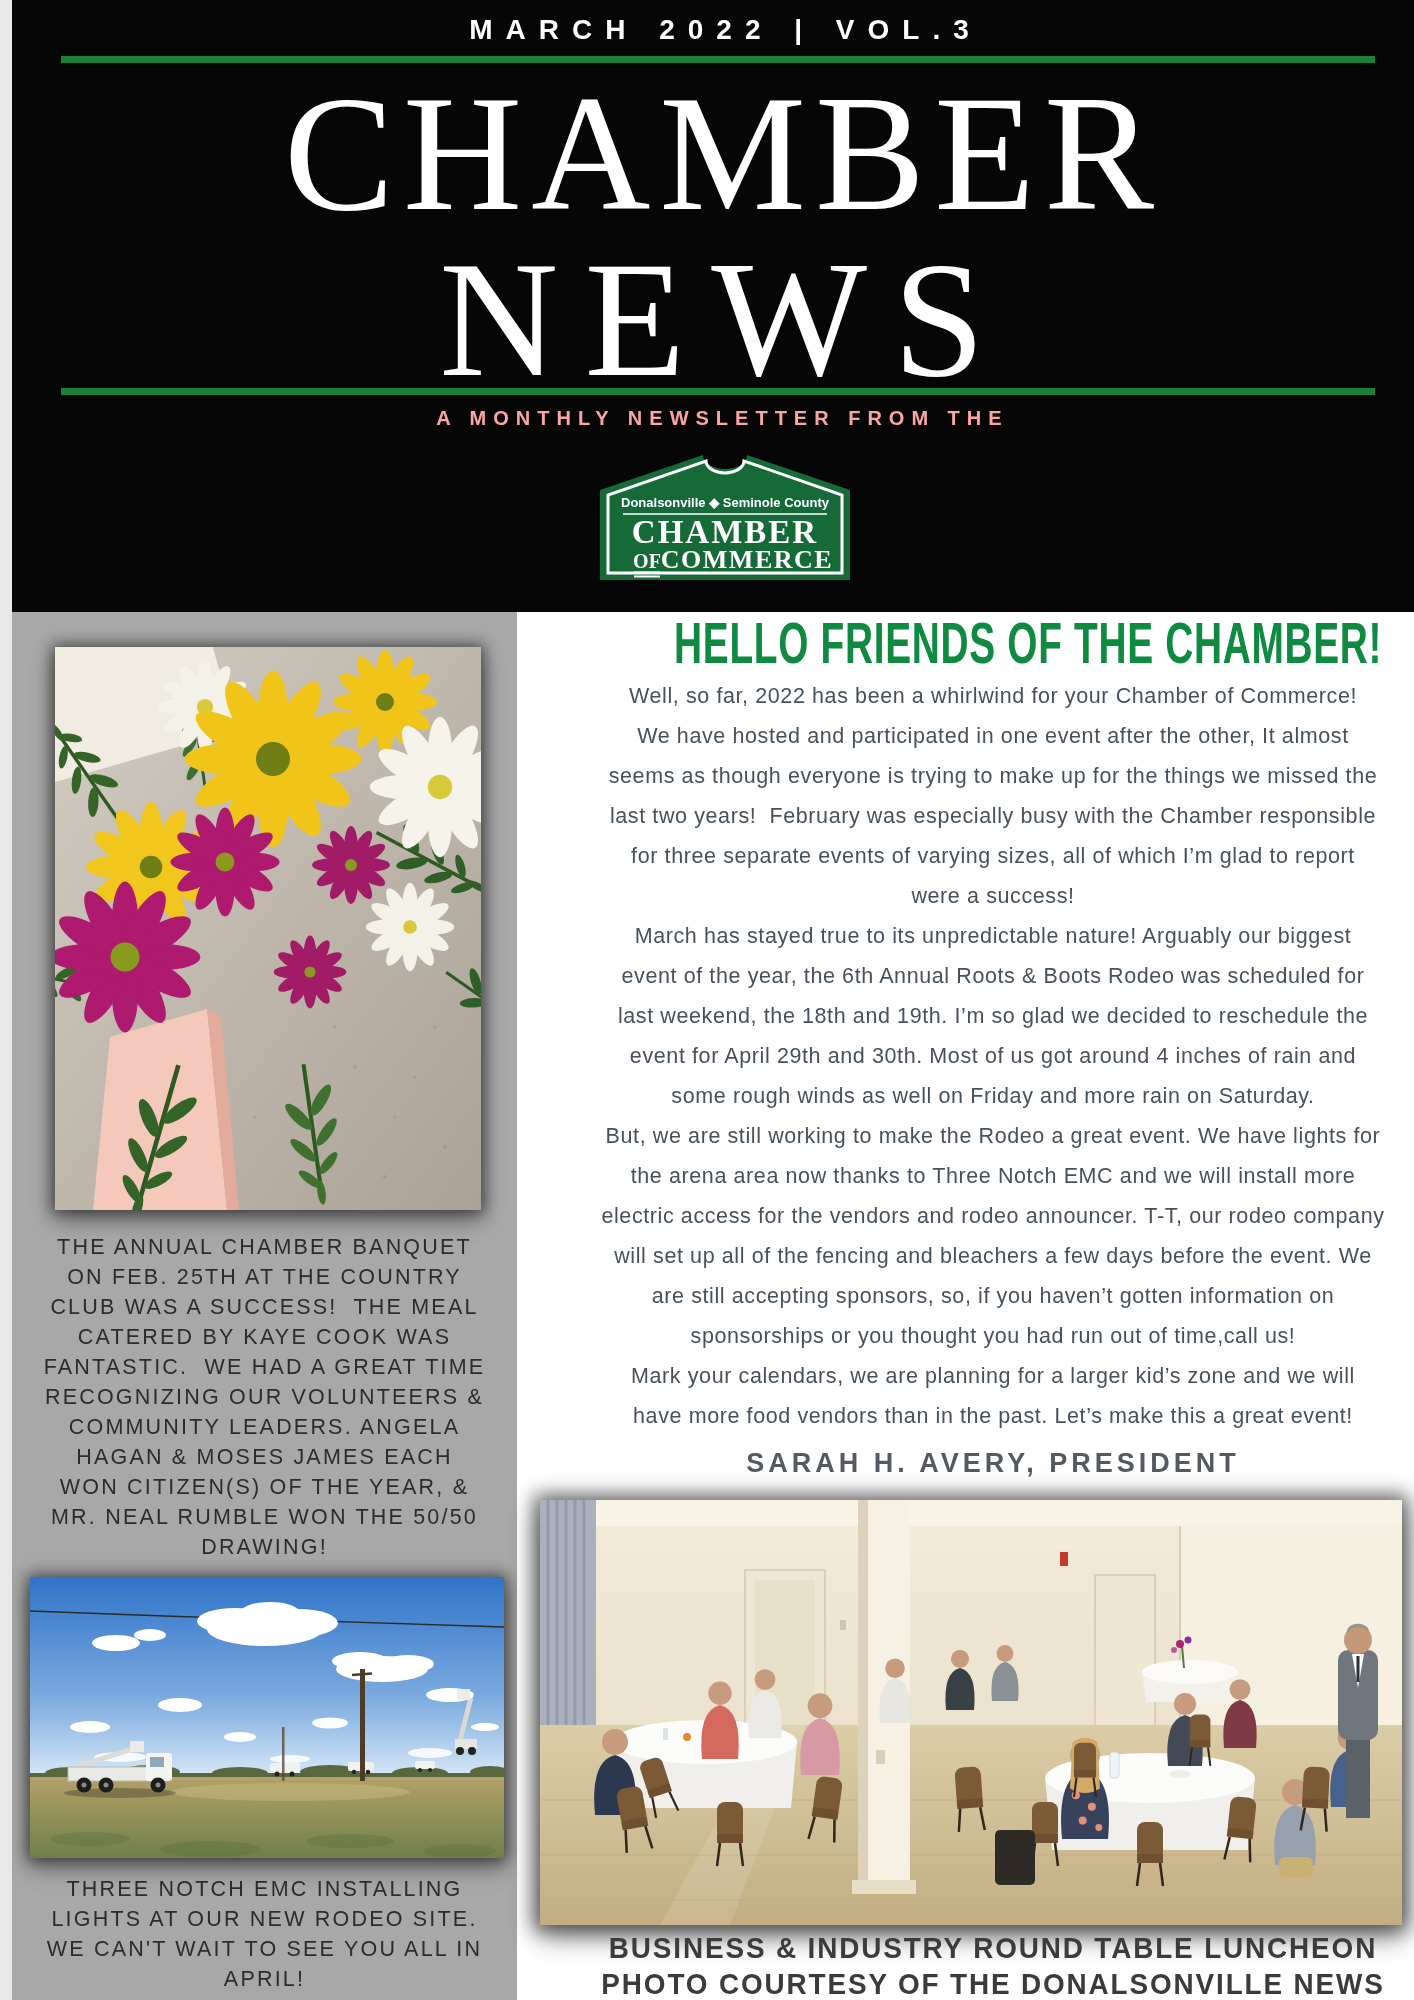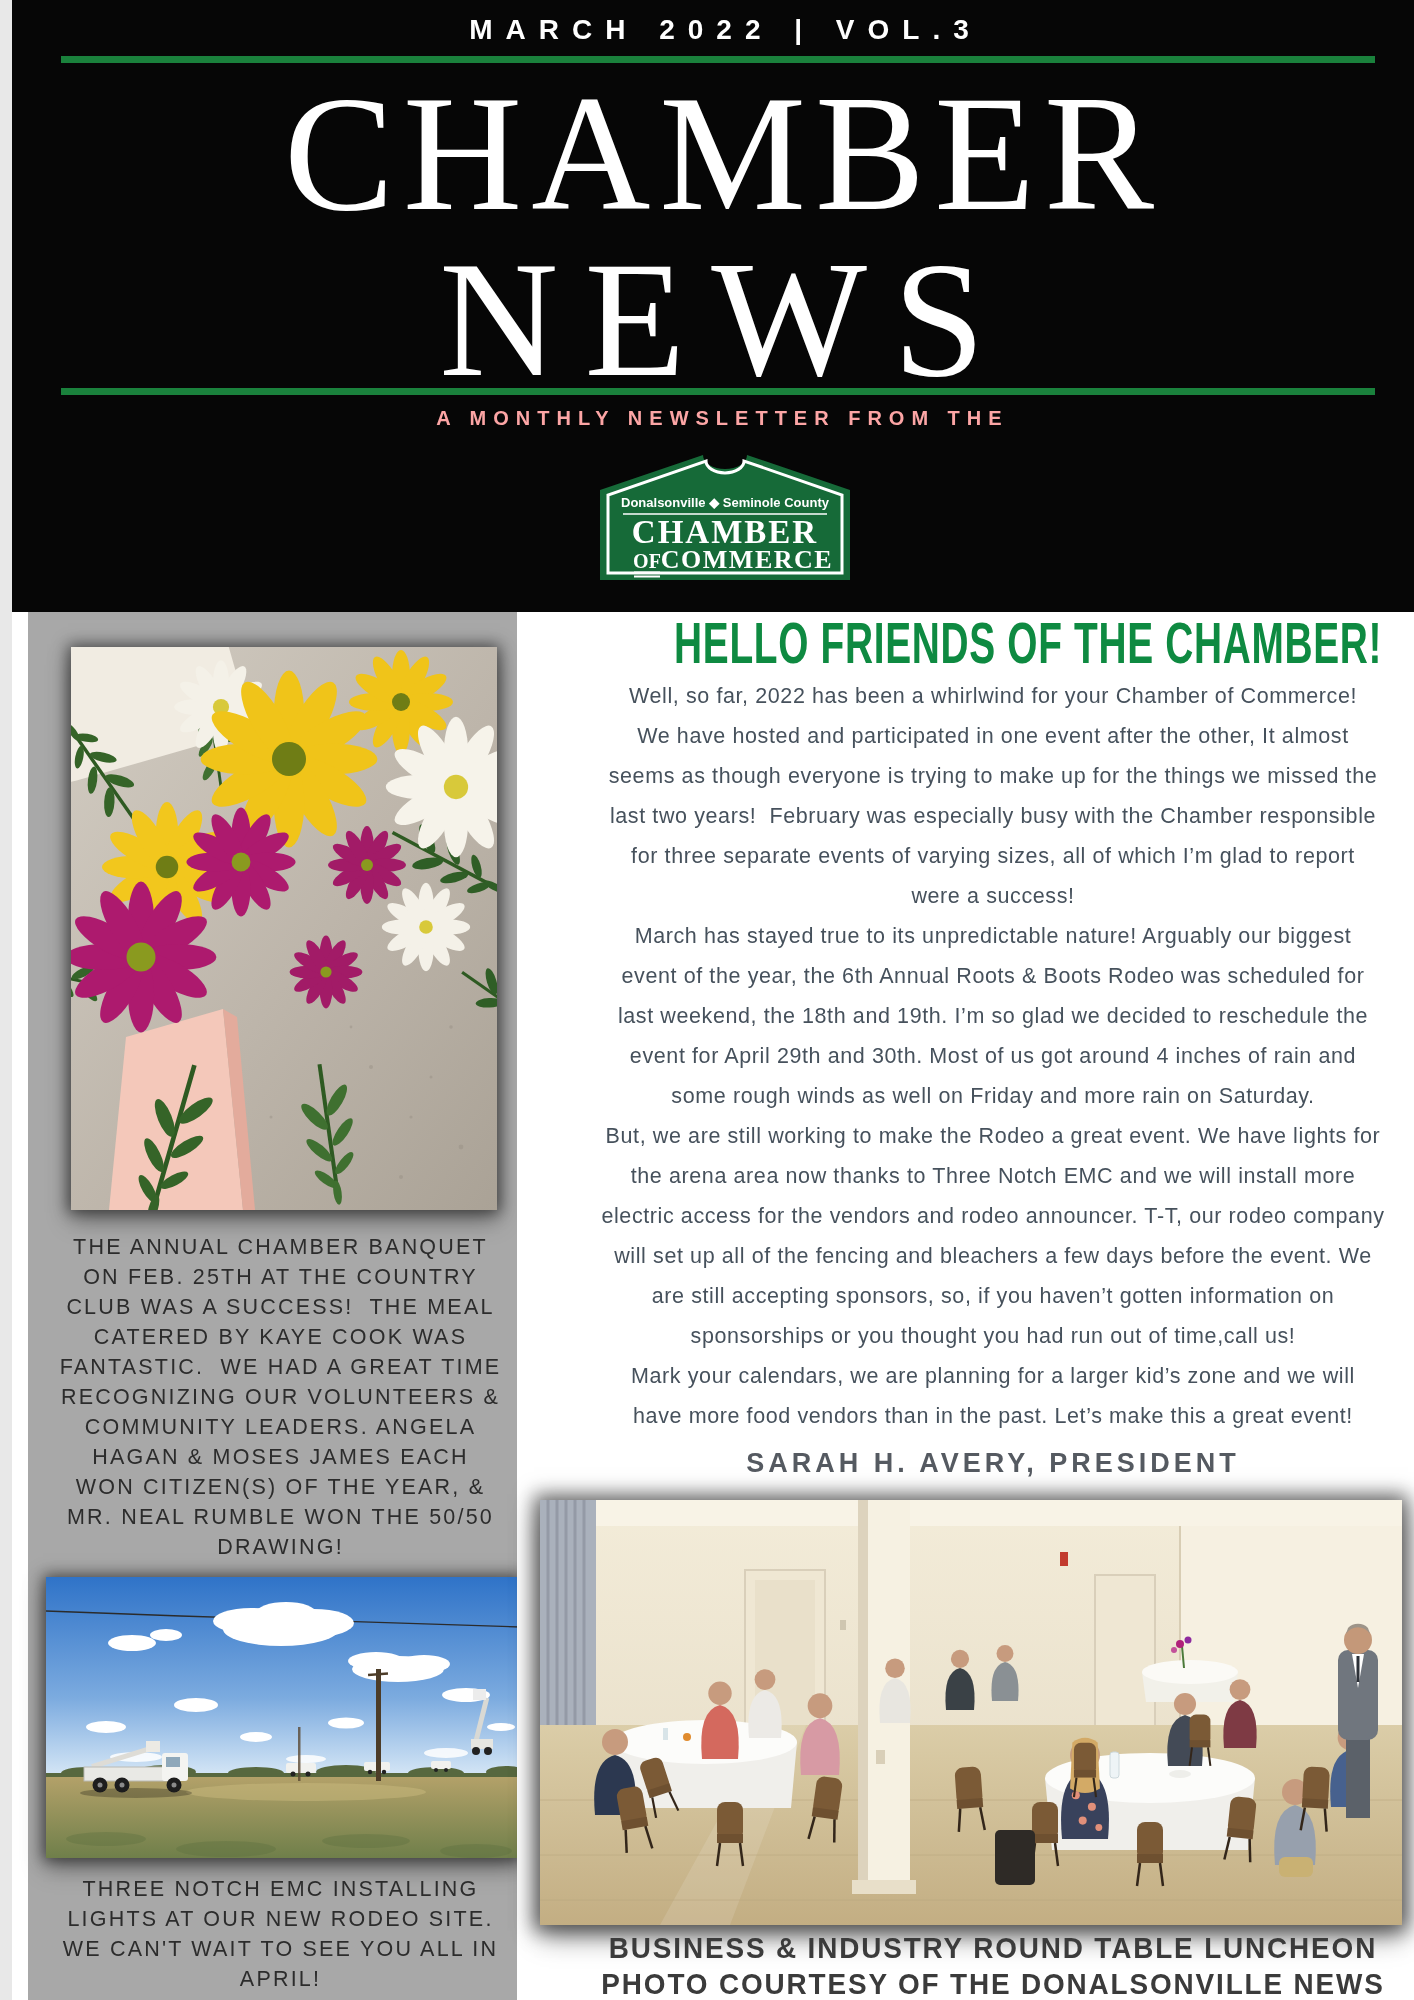--- a/index.html
+++ b/index.html
@@ -18,21 +18,21 @@
   .t2{top:237px;font-size:165px;letter-spacing:26px;padding-left:12px;}
   .tagline{position:absolute;top:407px;left:0;right:0;text-align:center;color:#fca5a5;
            font-weight:700;font-size:20px;letter-spacing:7px;padding-left:7px;}
   .logo{position:absolute;top:450px;left:585px;}
   .logo text{font-family:"Liberation Sans",sans-serif;}
   .lg-region{font-size:13px;font-weight:700;fill:#ffffff;}
   .lg-org1{font-family:"Liberation Serif",serif !important;font-size:33px;font-weight:700;fill:#ffffff;letter-spacing:2px;}
   .lg-of{font-family:"Liberation Serif",serif !important;font-size:20px;font-weight:700;fill:#ffffff;}
   .lg-org2{font-family:"Liberation Serif",serif !important;font-size:26px;font-weight:700;fill:#ffffff;letter-spacing:1.5px;}
   
-  .left-col{position:absolute;top:612px;left:16px;width:546px;height:1388px;background:#a8a8a8;}
+  .left-col{position:absolute;top:612px;left:0;width:546px;height:1388px;background:#a8a8a8;}
   .main-col{position:absolute;top:612px;left:505px;width:909px;height:1388px;background:#ffffff;padding-left:43px;}
   figure{margin:0;}
   .photo{position:absolute;overflow:hidden;background:#cccccc;
          box-shadow:0 0 14px 3px rgba(0,0,0,.5),0 10px 22px rgba(0,0,0,.35);}
   .flowers{left:43px;top:35px;width:426px;height:563px;}
   .field{left:18px;top:965px;width:474px;height:281px;}
   .cap{position:absolute;left:8px;width:489px;text-align:center;white-space:pre-wrap;
        color:#2c2c2c;font-size:21.5px;letter-spacing:2.2px;line-height:30px;}
   .cap1{top:620px}.cap2{top:1262px}
   .heading{position:absolute;top:2px;left:0;right:0;margin:0;text-align:center;color:#0e8a41;

